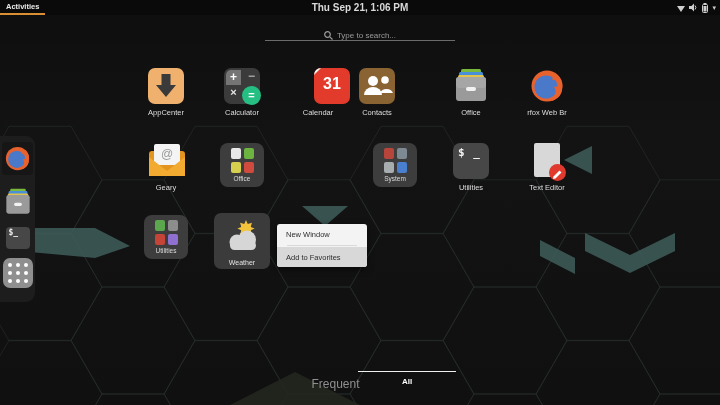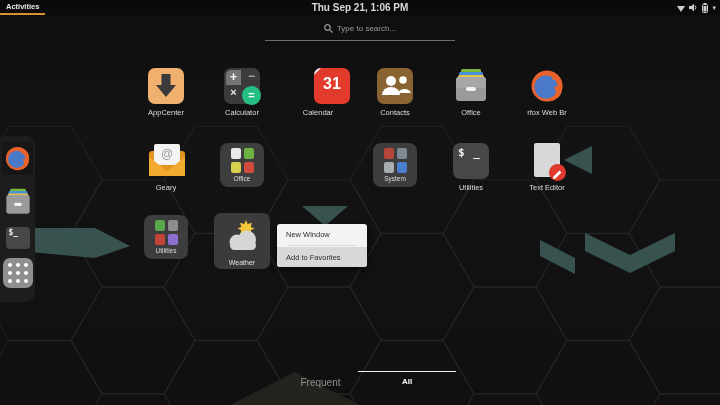--- a/index.html
+++ b/index.html
@@ -16,21 +16,21 @@
   .activities{position:absolute;left:0;top:0;height:13px;padding:0 6px;display:flex;align-items:center;
     font-size:7.5px;font-weight:bold;color:#ececec;border-bottom:2px solid #d98f33;cursor:pointer;}
   .clock{position:absolute;left:0;right:0;top:0;height:15px;line-height:15px;text-align:center;
     font-size:10px;font-weight:bold;color:#d9d9d9;}
   .tray{position:absolute;right:4px;top:0;height:15px;display:flex;align-items:center;gap:4px;}
   .tray svg{display:block;}
   .chev{font-size:7px;color:#c9c9c9;line-height:15px;}
 
   
   .search{position:absolute;top:24px;left:265px;width:190px;height:16px;z-index:10;
-    border-bottom:1px solid #6b6b6b;display:flex;align-items:flex-start;justify-content:center;gap:4px;
+    border-bottom:1px solid #6b6b6b;display:flex;align-items:flex-end;justify-content:center;gap:4px;
     color:#9a9a9a;font-size:8px;cursor:text;}
 
   
   .cell{position:absolute;width:72px;text-align:center;z-index:10;cursor:pointer;}
   .applabel{margin-top:4px;font-size:7.5px;color:#dedede;white-space:nowrap;overflow:hidden;}
   .ic{width:36px;height:36px;margin:0 auto;border-radius:7px;position:relative;}
 
   .appcenter{background:#f0b16e;}
   .calc{background:#3b3b3b;}
   .calc .q{position:absolute;font-weight:bold;}
@@ -79,22 +79,22 @@
   .dock .slot{position:absolute;left:0;width:35px;display:flex;justify-content:center;}
   .dock .ffbg{position:absolute;left:2px;top:6px;width:31px;height:33px;background:#161616;border-radius:4px;}
   .mini-term{width:24px;height:22px;background:#474747;border-radius:4px;position:relative;}
   .mini-term span{position:absolute;left:3px;top:1px;color:#f2f2f2;font-size:8px;font-weight:bold;
     font-family:"DejaVu Sans Mono",monospace;}
   .gridbtn{width:30px;height:30px;background:#8f8f8f;border-radius:7px;display:grid;
     grid-template-columns:repeat(3,4px);grid-gap:4px;justify-content:center;align-content:center;}
   .gridbtn i{width:4px;height:4px;background:#fff;border-radius:50%;}
 
   
-  .tab-frequent{position:absolute;left:283px;top:377px;width:75px;text-align:center;
-    color:#8f8f8f;font-size:10px;z-index:10;cursor:pointer;}
+  .tab-frequent{position:absolute;left:298px;top:377px;width:75px;text-align:center;
+    color:#8f8f8f;font-size:12px;z-index:10;cursor:pointer;}
   .tab-all{position:absolute;left:358px;top:371px;width:98px;border-top:1px solid #efefef;padding-top:5px;
     text-align:center;color:#fff;font-weight:bold;font-size:8px;z-index:10;cursor:pointer;}
 </style>
 </head>
 <body>
 
 <div id="stage">
 
   <svg id="bg" width="720" height="405">
     <g id="hexes">
@@ -180,21 +180,21 @@
   </div>
 
   <div class="cell" style="left:282px;top:68px">
     <div class="ic calendar">
       <div class="fold"></div>
       <div class="num">31</div>
     </div>
     <div class="applabel">Calendar</div>
   </div>
 
-  <div class="cell" style="left:359px;top:68px">
+  <div class="cell" style="left:341px;top:68px">
     <div class="ic contacts">
       <svg width="36" height="36">
         <circle cx="14" cy="13" r="5" fill="#fff"></circle>
         <path d="M5 27 a9 8 0 0 1 18 0 z" fill="#fff"></path>
         <circle cx="26" cy="12" r="3.8" fill="#fff"></circle>
         <path d="M21 25 a7 6.5 0 0 1 13 0 z" fill="#fff"></path>
         </svg>
     </div>
     <div class="applabel">Contacts</div>
   </div>

